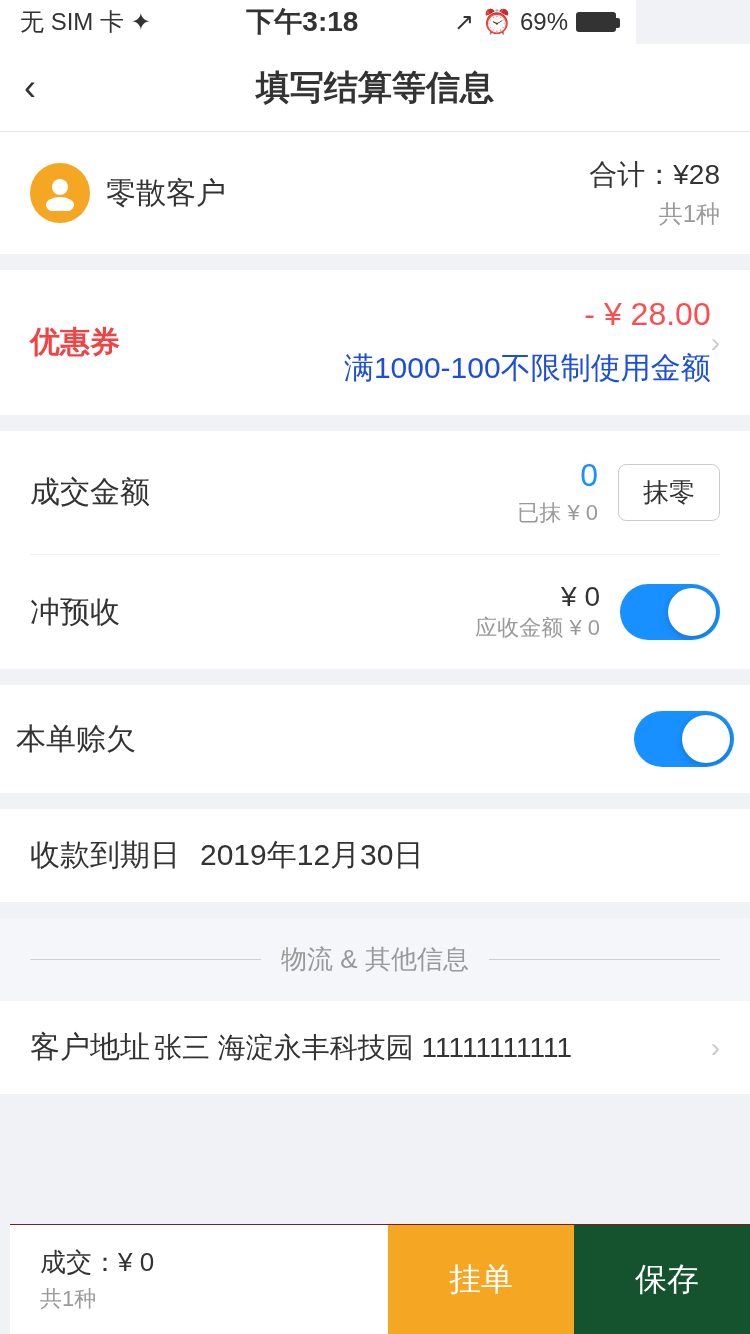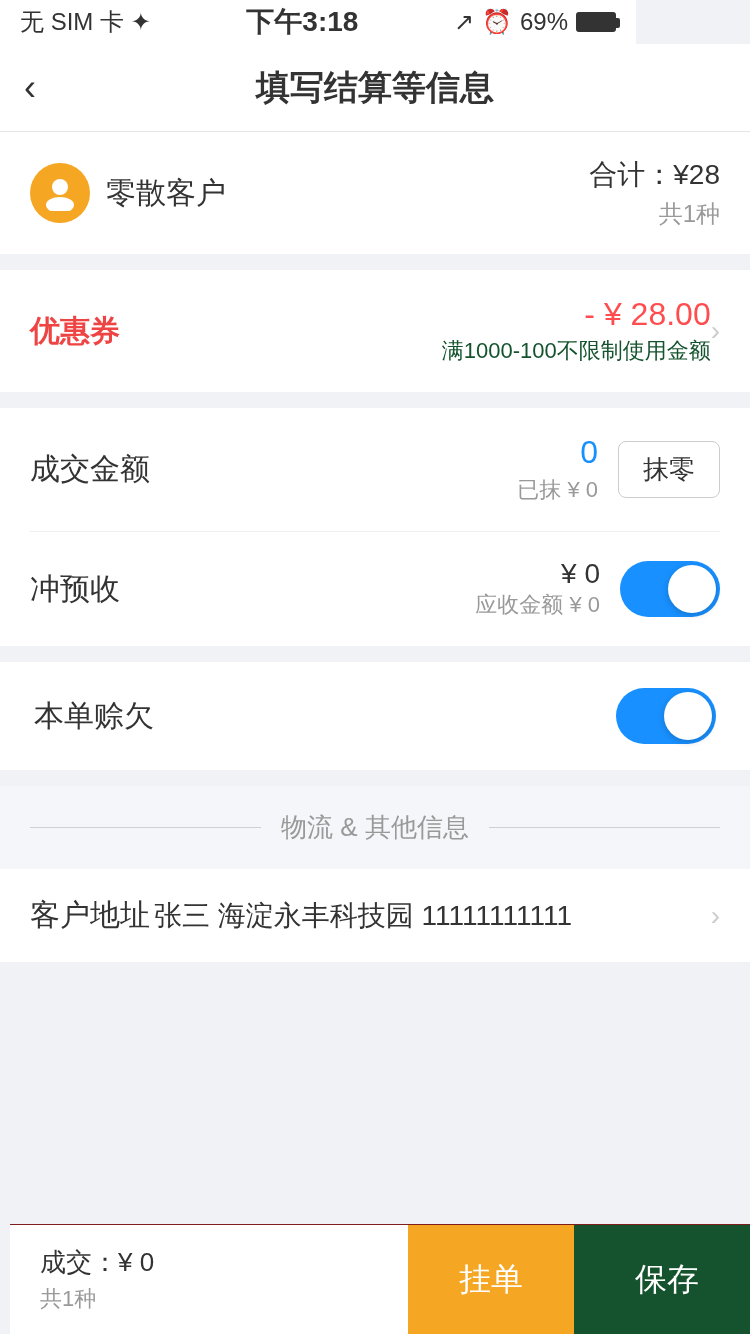--- a/index.html
+++ b/index.html
@@ -141,23 +141,23 @@
     }
     .coupon-info {
       text-align: right;
     }
     .coupon-discount {
       font-size: 32px;
       color: #ff4d4f;
       font-weight: 500;
     }
     .coupon-desc {
-      font-size: 22px;
-      color: #14532d;
-      margin-top: 3px;
+      font-size: 30px;
+      color: #1d4ed8;
+      margin-top: 15px;
     }
     .chevron-right {
       font-size: 28px;
       color: #ccc;
     }
 
     
     .transaction-section {
       background: #fff;
       margin-bottom: 16px;
@@ -246,21 +246,21 @@
       background: #fff;
       position: absolute;
       top: 4px;
       right: 4px;
       box-shadow: 0 2px 6px rgba(0,0,0,0.2);
     }
 
     
     .debt-section {
       background: #fff;
-      padding: 26px 34px;
+      padding: 26px 16px;
       display: flex;
       align-items: center;
       justify-content: space-between;
       margin-bottom: 16px;
     }
     .debt-label {
       font-size: 30px;
       color: #333;
     }
 
@@ -348,21 +348,21 @@
     .bottom-deal {
       font-size: 26px;
       color: #333;
     }
     .bottom-count {
       font-size: 22px;
       color: #999;
       margin-top: 4px;
     }
     .bottom-btn-hold {
-      width: 166px;
+      width: 186px;
       background: #f5a623;
       display: flex;
       align-items: center;
       justify-content: center;
       font-size: 32px;
       color: #fff;
       cursor: pointer;
     }
     .bottom-btn-save {
       width: 186px;
@@ -454,20 +454,24 @@
     </div>
   </div>
 
   <div class="debt-section section">
     <div class="debt-label">本单赊欠</div>
     <div class="toggle">
       <div class="toggle-knob"></div>
     </div>
   </div>
 
+  <div class="due-date-section section">
+    <div class="due-date-label">收款到期日</div>
+    <div class="due-date-value">2019年12月30日</div>
+  </div>
 
   <div class="logistics-section">
     <div class="logistics-header">
       <div class="logistics-line"></div>
       <div class="logistics-title">物流 &amp; 其他信息</div>
       <div class="logistics-line"></div>
     </div>
   </div>
 
   <div class="address-row section">

